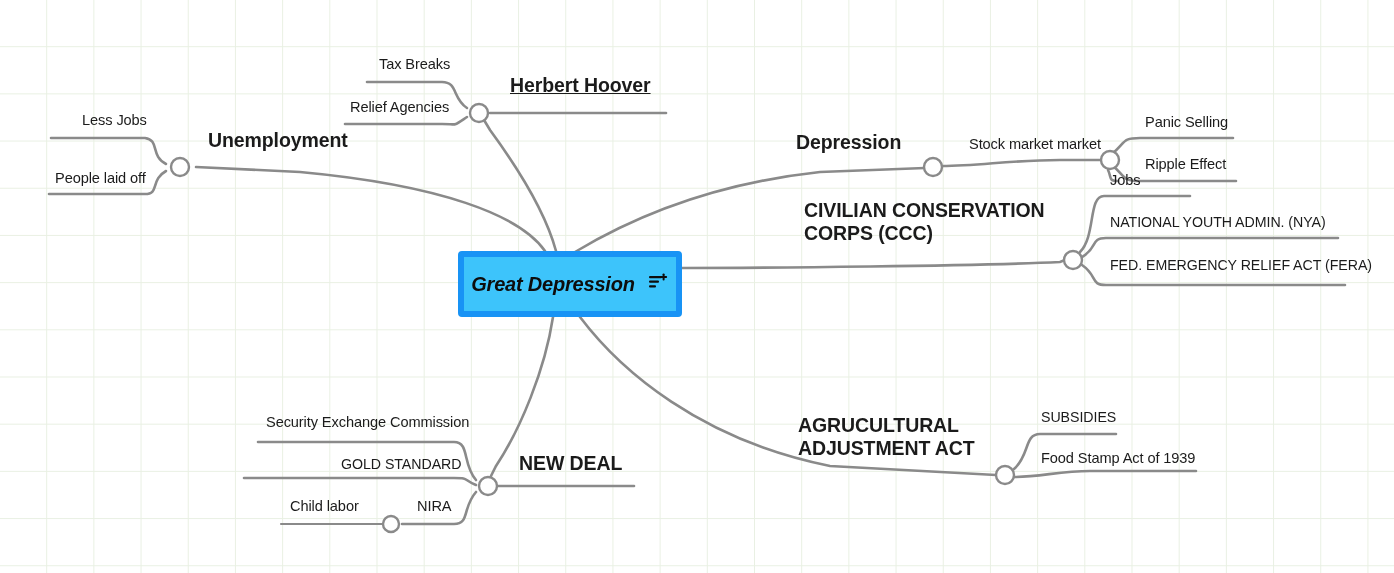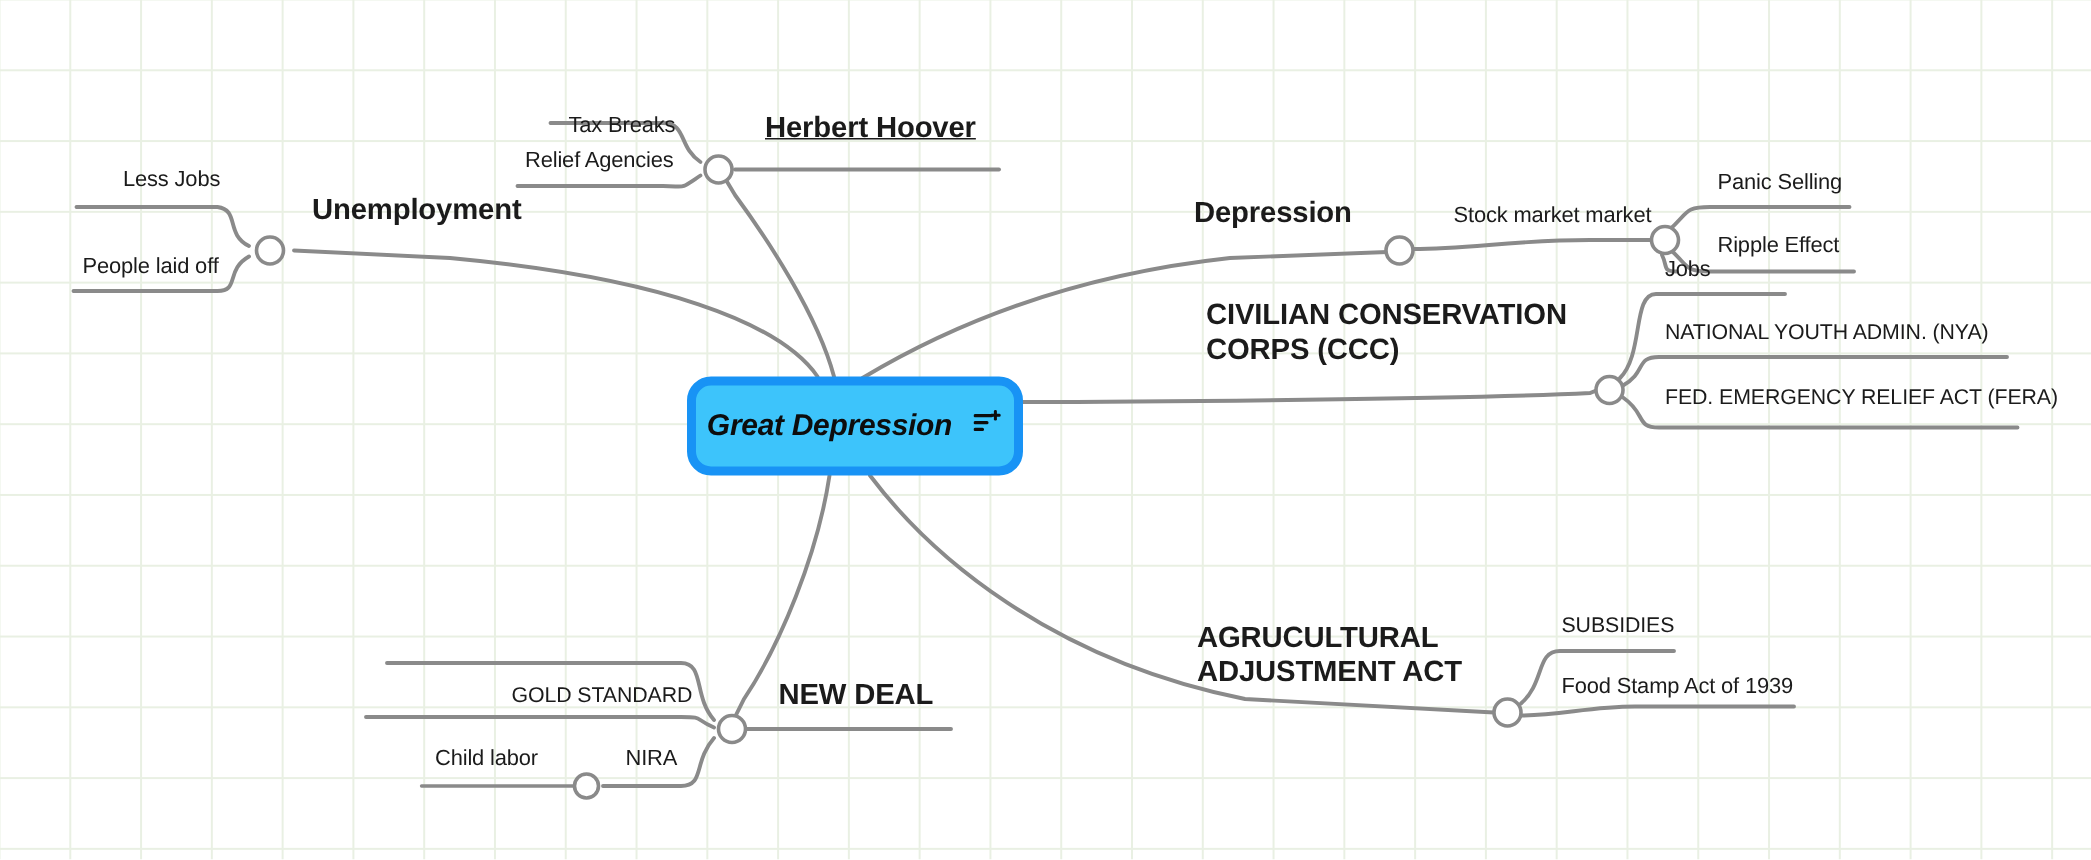--- a/index.html
+++ b/index.html
@@ -67,21 +67,21 @@
   }
   #root-node {
     position: absolute;
     left: 458px;
     top: 251px;
     width: 224px;
     height: 66px;
     box-sizing: border-box;
     border: 6px solid #1893f5;
     background: #3dc4fb;
-    border-radius: 16px;
+    border-radius: 4px;
     display: flex;
     align-items: center;
     justify-content: center;
     gap: 14px;
   }
   #root-label {
     font-size: 20px;
     font-weight: bold;
     font-style: italic;
     color: #0d0d0d;
@@ -168,40 +168,41 @@
     <div>CIVILIAN CONSERVATION</div>
     <div>CORPS (CCC)</div>
   </div>
 
   <div class="label lvl1" style="left:519px; top:452px;">NEW DEAL</div>
 
   <div class="label lvl2" style="left:82px; top:112px;">Less Jobs</div>
 
   <div class="label lvl2" style="left:55px; top:170px;">People laid off</div>
 
-  <div class="label lvl2" style="left:379px; top:76px;">Tax Breaks</div>
+  <div class="label lvl2" style="left:379px; top:56px;">Tax Breaks</div>
 
   <div class="label lvl2" style="left:350px; top:99px;">Relief Agencies</div>
 
   <div class="label lvl2" style="left:969px; top:136px;">Stock market market</div>
 
   <div class="label lvl2" style="left:1145px; top:114px;">Panic Selling</div>
 
   <div class="label lvl2" style="left:1145px; top:156px;">Ripple Effect</div>
 
   <div class="label lvl2" style="left:1110px; top:172px;">Jobs</div>
 
   <div class="label lvl2-caps" style="left:1110px; top:214px;">NATIONAL YOUTH ADMIN. (NYA)</div>
 
   <div class="label lvl2-caps" style="left:1110px; top:257px;">FED. EMERGENCY RELIEF ACT (FERA)</div>
 
   <div class="label lvl2-caps" style="left:1041px; top:409px;">SUBSIDIES</div>
 
   <div class="label lvl2" style="left:1041px; top:450px;">Food Stamp Act of 1939</div>
 
+  <div class="label lvl2" style="left:266px; top:414px;">Security Exchange Commission</div>
 
   <div class="label lvl2-caps" style="left:341px; top:456px;">GOLD STANDARD</div>
 
   <div class="label lvl2" style="left:417px; top:498px;">NIRA</div>
 
   <div class="label lvl2" style="left:290px; top:498px;">Child labor</div>
 
 </div>
 
 </body></html>

